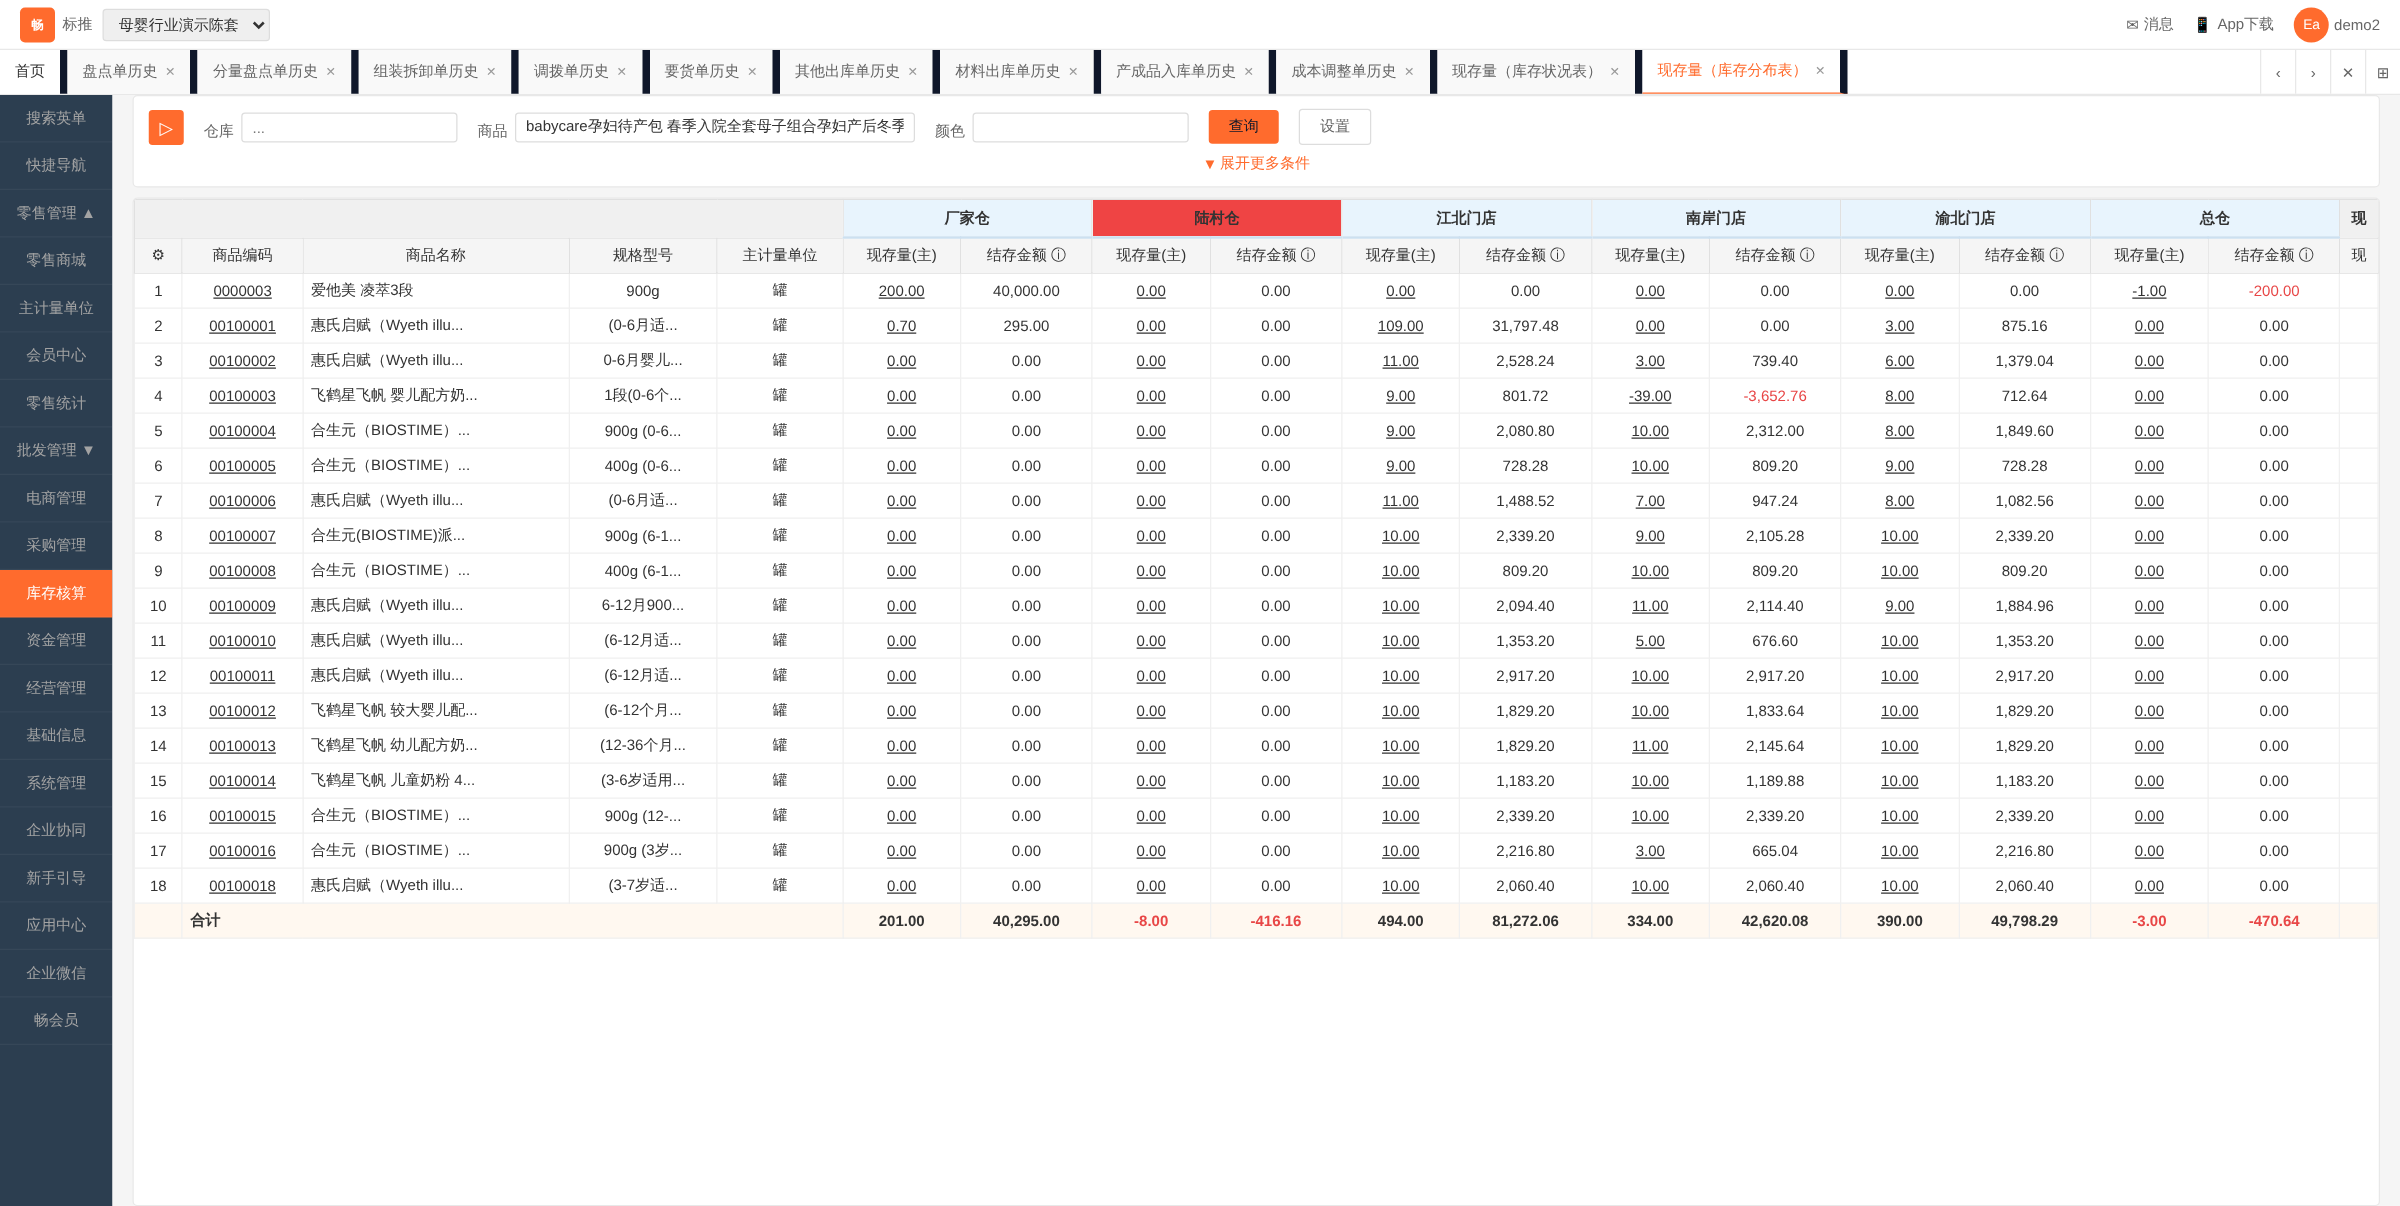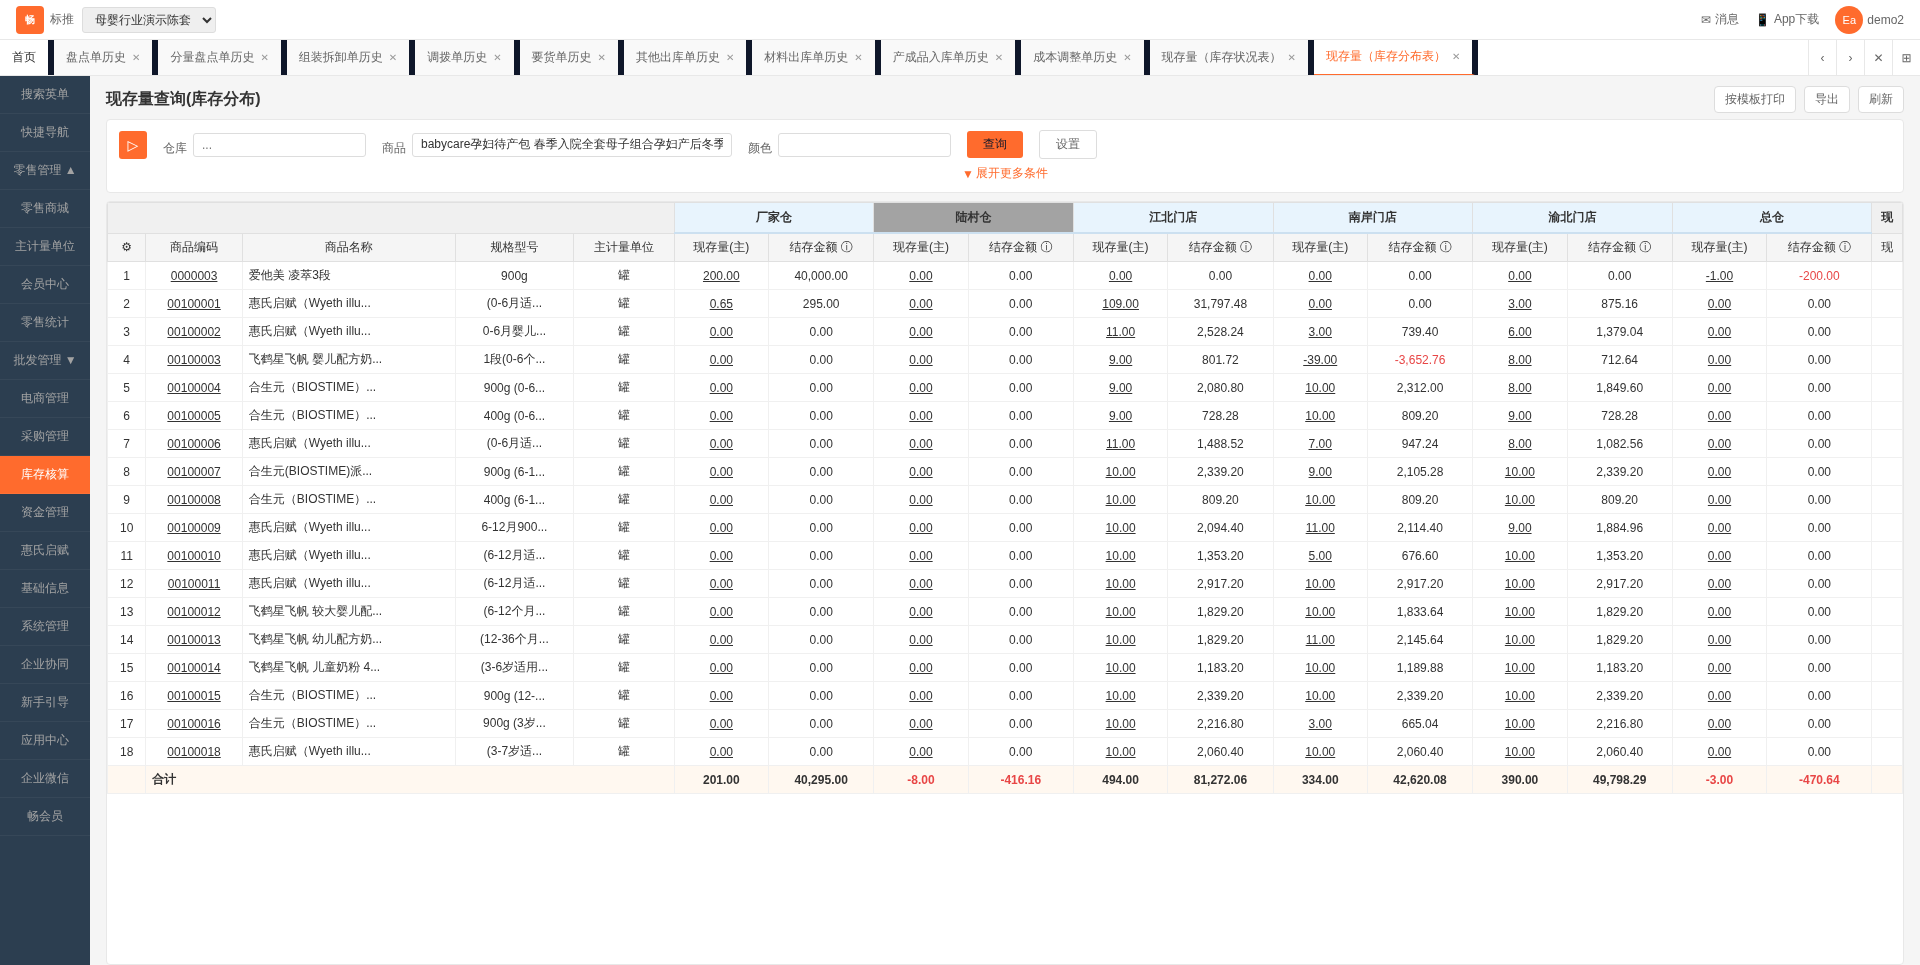--- a/index.html
+++ b/index.html
@@ -165,40 +165,32 @@
       <div class="sidebar-item"><span>零售管理 ▲</span></div>
       <div class="sidebar-item"><span>零售商城</span></div>
       <div class="sidebar-item"><span>主计量单位</span></div>
       <div class="sidebar-item"><span>会员中心</span></div>
       <div class="sidebar-item"><span>零售统计</span></div>
       <div class="sidebar-item"><span>批发管理 ▼</span></div>
       <div class="sidebar-item"><span>电商管理</span></div>
       <div class="sidebar-item"><span>采购管理</span></div>
       <div class="sidebar-item active"><span>库存核算</span></div>
       <div class="sidebar-item"><span>资金管理</span></div>
-      <div class="sidebar-item"><span>惠氏启赋</span></div>
+      <div class="sidebar-item"><span>经营管理</span></div>
       <div class="sidebar-item"><span>基础信息</span></div>
       <div class="sidebar-item"><span>系统管理</span></div>
       <div class="sidebar-item"><span>企业协同</span></div>
       <div class="sidebar-item"><span>新手引导</span></div>
       <div class="sidebar-item"><span>应用中心</span></div>
       <div class="sidebar-item"><span>企业微信</span></div>
       <div class="sidebar-item"><span>畅会员</span></div>
     </div>
 
   <div class="content">
 
-    <div class="page-header">
-      <div class="page-title">现存量查询(库存分布)</div>
-      <div class="header-actions">
-        <button class="header-btn">按模板打印</button>
-        <button class="header-btn">导出</button>
-        <button class="header-btn">刷新</button>
-      </div>
-    </div>
 
     <div class="search-area">
       <div class="search-row">
         <div class="orange-arrow">▷</div>
         <div class="search-field">
           <span class="search-label">仓库</span>
           <input class="search-input search-input-md" value="" placeholder="..." style="">
         </div>
         <div class="search-field">
           <span class="search-label">商品</span>
@@ -218,21 +210,21 @@
         </span>
       </div>
     </div>
 
     <div class="table-container">
       <table id="main-table">
         <thead id="table-head">
             <tr>
               <th colspan="5"></th>
               <th colspan="2" style="background: rgb(232, 244, 253); border-bottom: 2px solid rgb(204, 224, 240);">厂家仓</th>
-              <th colspan="2" style="background: #a3a3a3; border-bottom: 2px solid rgb(204, 224, 240);">陆村仓</th>
+              <th colspan="2" style="background: #ef4444; border-bottom: 2px solid rgb(204, 224, 240);">陆村仓</th>
               <th colspan="2" style="background: rgb(232, 244, 253); border-bottom: 2px solid rgb(204, 224, 240);">江北门店</th>
               <th colspan="2" style="background: rgb(232, 244, 253); border-bottom: 2px solid rgb(204, 224, 240);">南岸门店</th>
               <th colspan="2" style="background: rgb(232, 244, 253); border-bottom: 2px solid rgb(204, 224, 240);">渝北门店</th>
               <th colspan="2" style="background: rgb(232, 244, 253); border-bottom: 2px solid rgb(204, 224, 240);">总仓</th>
               <th colspan="1">现</th>
             </tr>
             <tr>
               <th>⚙</th>
               <th>商品编码</th>
               <th>商品名称</th>
@@ -273,21 +265,21 @@
               <td class="underline red">-1.00</td>
               <td class="red">-200.00</td>
               <td class=""></td>
             </tr>
             <tr>
               <td class="">2</td>
               <td class="underline">00100001</td>
               <td class="text-left">惠氏启赋（Wyeth illu...</td>
               <td class="">(0-6月适...</td>
               <td class="">罐</td>
-              <td class="underline">0.65</td>
+              <td class="underline">0.70</td>
               <td class="">295.00</td>
               <td class="underline">0.00</td>
               <td class="">0.00</td>
               <td class="underline">109.00</td>
               <td class="">31,797.48</td>
               <td class="underline">0.00</td>
               <td class="">0.00</td>
               <td class="underline">3.00</td>
               <td class="">875.16</td>
               <td class="underline">0.00</td>

